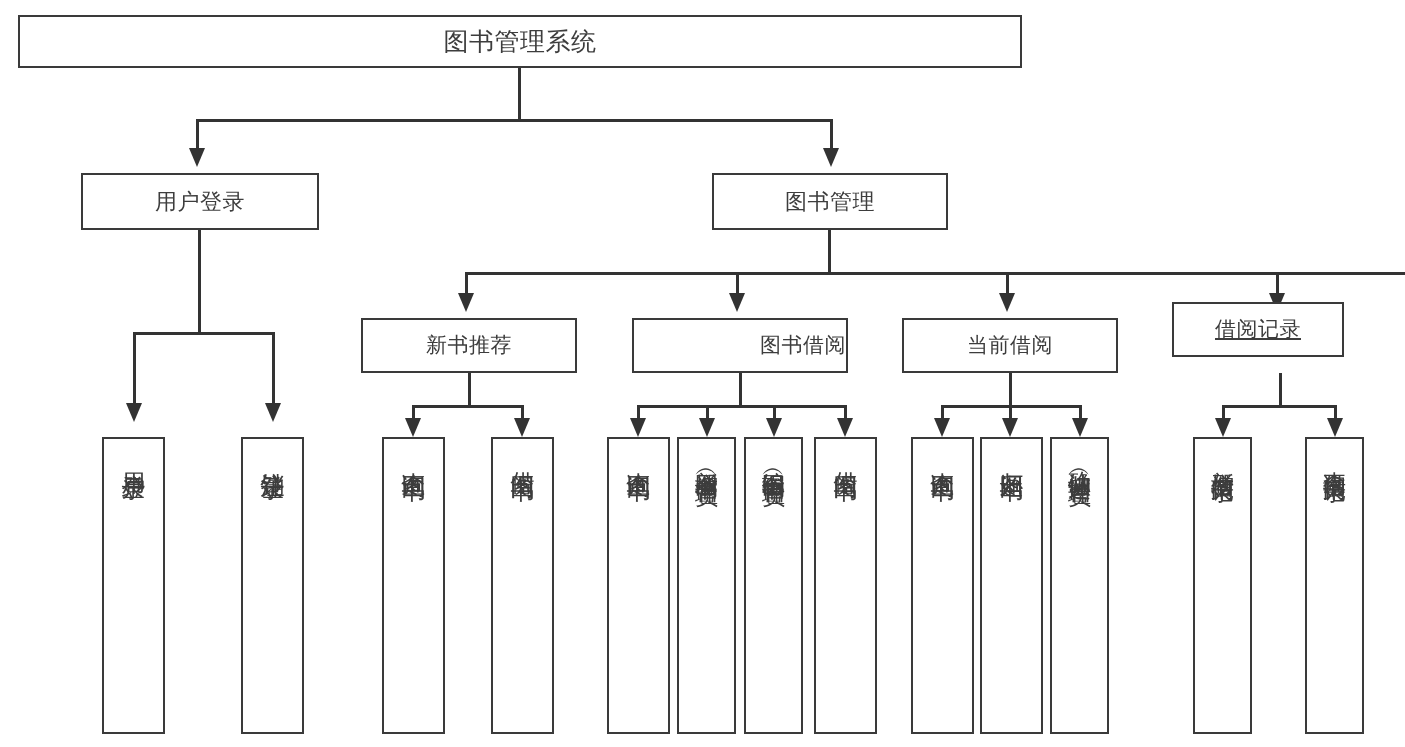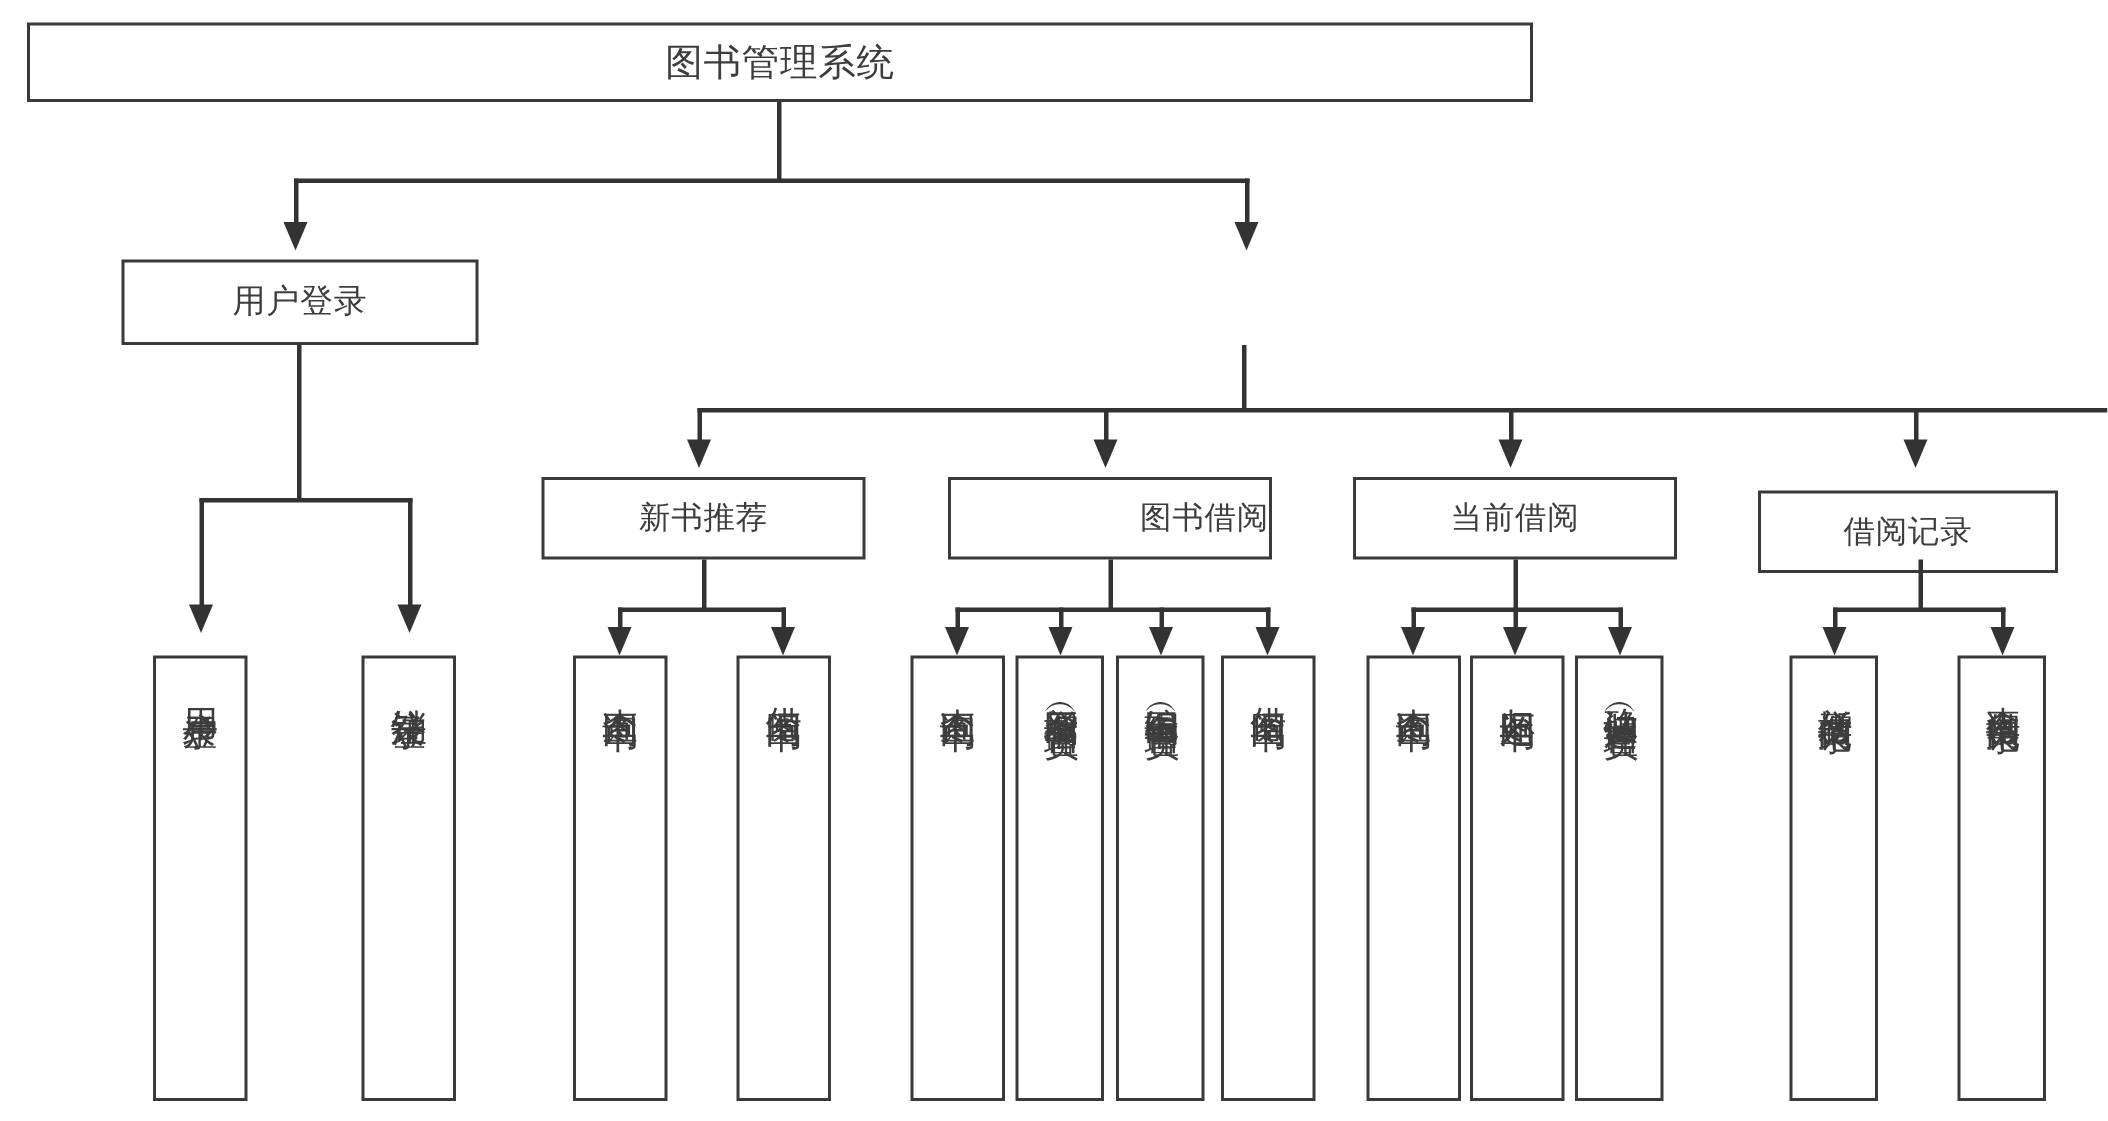--- a/index.html
+++ b/index.html
@@ -106,20 +106,23 @@
 
   <div class="ln v" style="left:196px; top:119px; width:3px; height:30px;"></div>
   <div class="ln v" style="left:830px; top:119px; width:3px; height:30px;"></div>
   <div class="arrow" style="left:189px; top:148px;"></div>
   <div class="arrow" style="left:823px; top:148px;"></div>
 
   <div class="node h1" style="left:81px; top:173px; width:238px; height:57px;">
     <span class="label">用户登录</span>
   </div>
 
+  <div class="node h1" style="left:712px; top:173px; width:236px; height:57px;">
+    <span class="label">图书管理</span>
+  </div>
 
   <div class="ln v" style="left:198px; top:230px; width:3px; height:104px;"></div>
   <div class="ln h" style="left:133px; top:332px; width:142px; height:3px;"></div>
   <div class="ln v" style="left:133px; top:332px; width:3px; height:72px;"></div>
   <div class="ln v" style="left:272px; top:332px; width:3px; height:72px;"></div>
   <div class="arrow" style="left:126px; top:403px;"></div>
   <div class="arrow" style="left:265px; top:403px;"></div>
 
   <div class="ln v" style="left:828px; top:230px; width:3px; height:44px;"></div>
   <div class="ln h" style="left:465px; top:272px; width:1013px; height:3px;"></div>
@@ -137,21 +140,21 @@
   </div>
 
   <div class="node h2" style="left:632px; top:318px; width:216px; height:55px;justify-content:flex-end;">
     <span class="label">图书借阅</span>
   </div>
 
   <div class="node h2" style="left:902px; top:318px; width:216px; height:55px;">
     <span class="label">当前借阅</span>
   </div>
 
-  <div class="node h2" style="left:1172px; top:327px; width:200px; height:55px;">
+  <div class="node h2" style="left:1172px; top:302px; width:172px; height:55px;text-decoration:underline;">
     <span class="label">借阅记录</span>
   </div>
 
   <div class="ln v" style="left:468px; top:373px; width:3px; height:34px;"></div>
   <div class="ln h" style="left:412px; top:405px; width:112px; height:3px;"></div>
   <div class="ln v" style="left:412px; top:405px; width:3px; height:14px;"></div>
   <div class="ln v" style="left:521px; top:405px; width:3px; height:14px;"></div>
   <div class="arrow" style="left:405px; top:418px;"></div>
   <div class="arrow" style="left:514px; top:418px;"></div>
 

